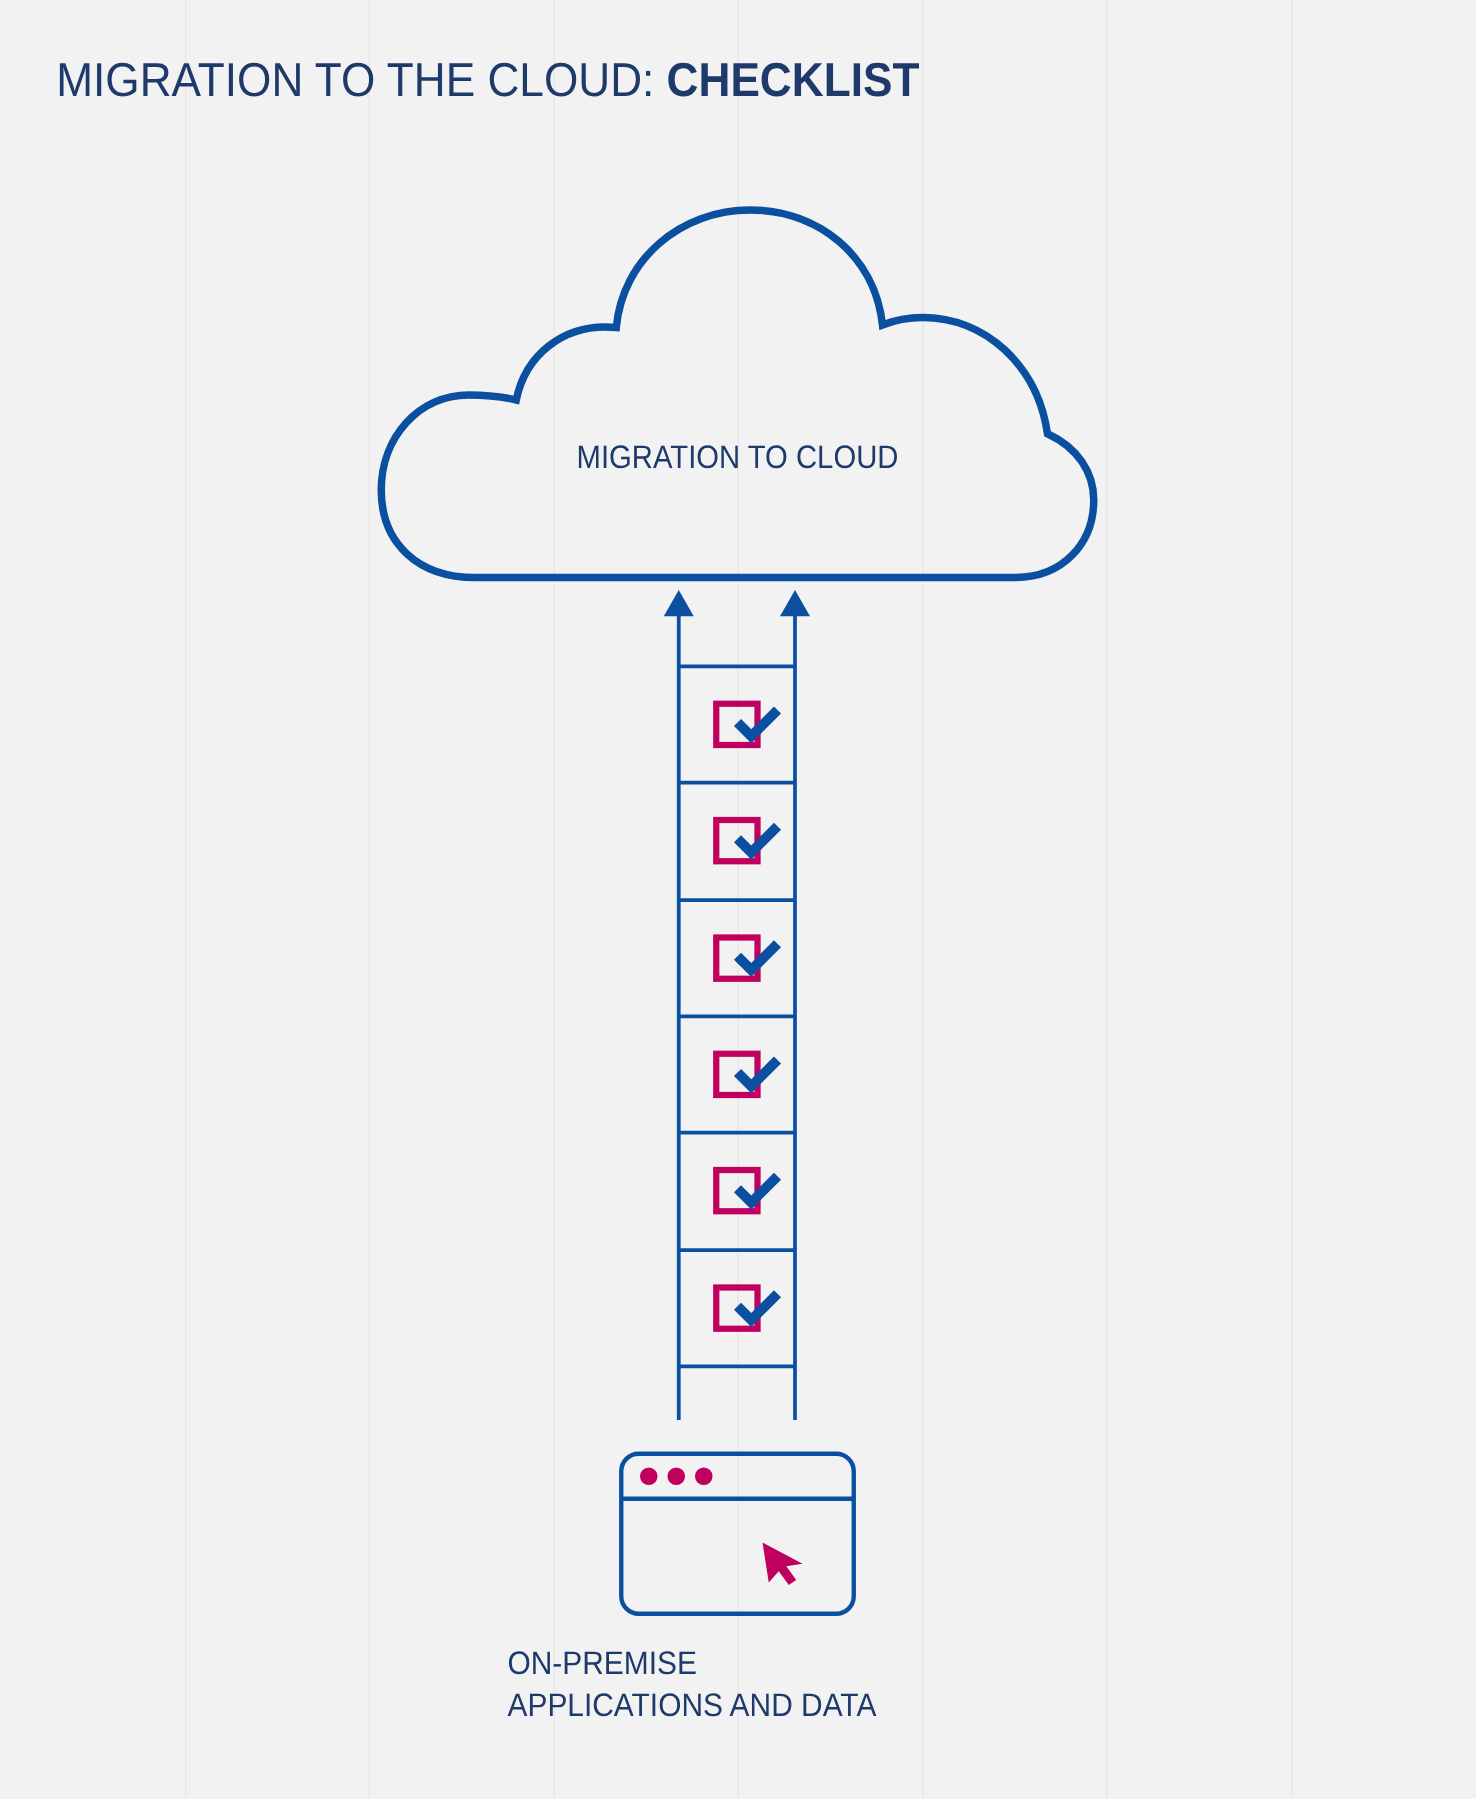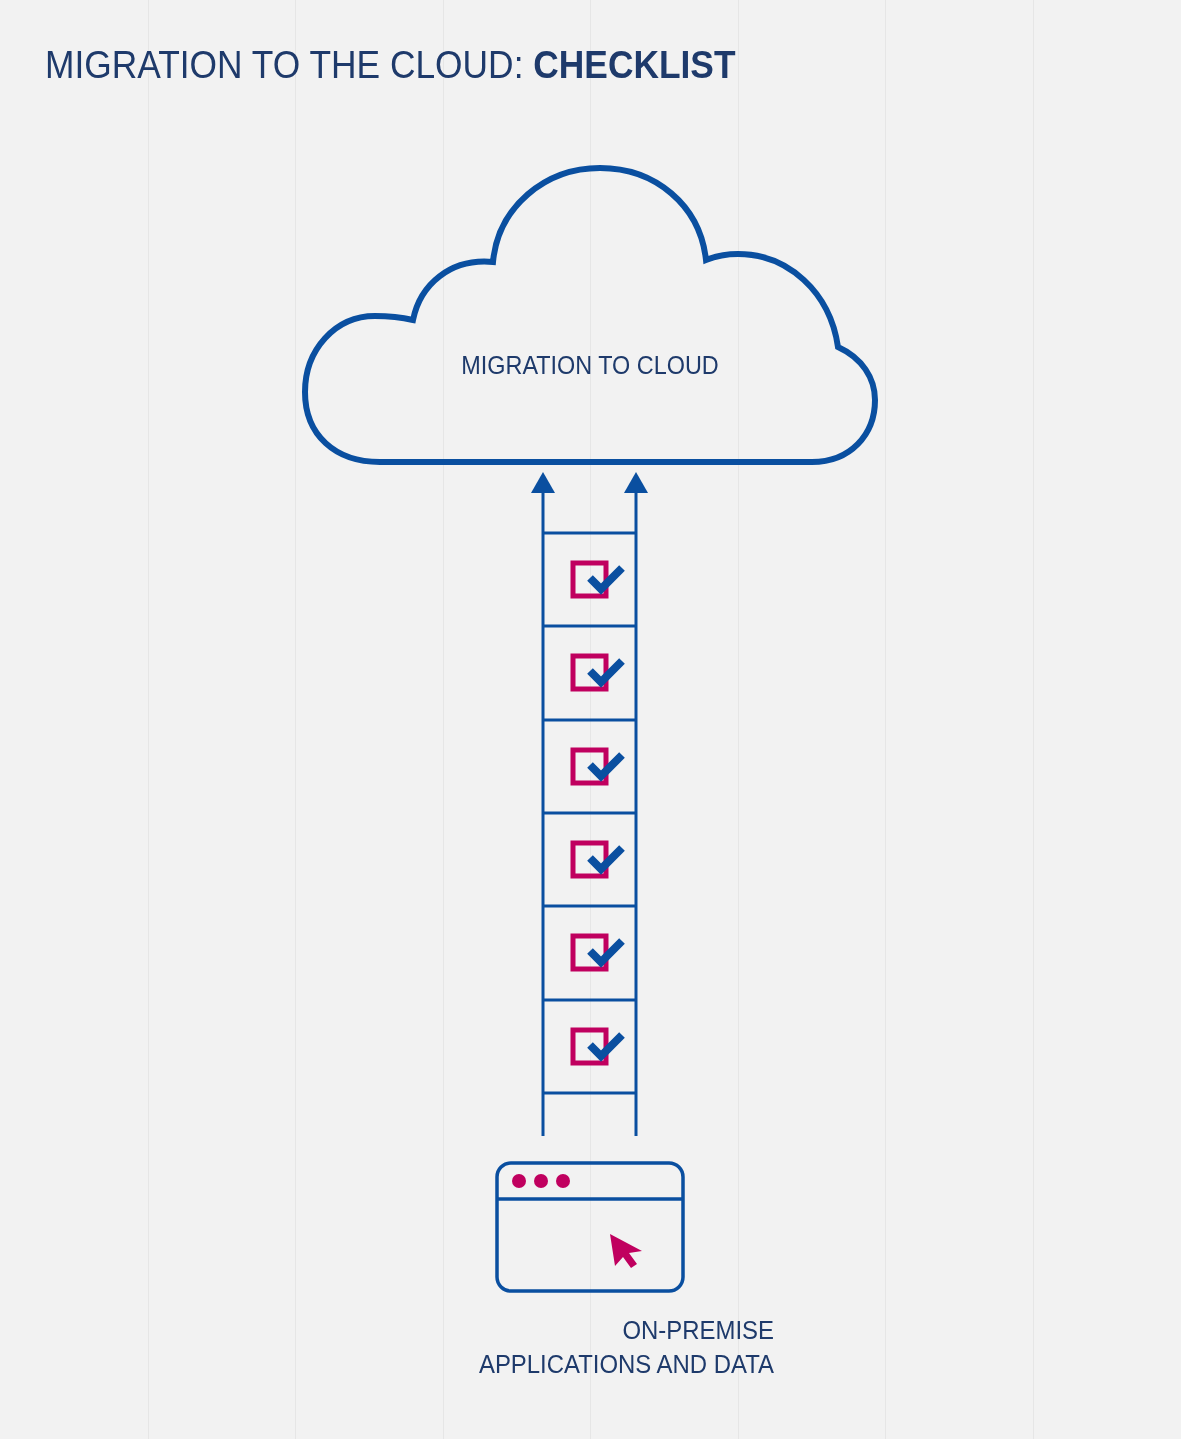--- a/index.html
+++ b/index.html
@@ -14,21 +14,21 @@
       font-size: 38px; font-weight: normal; color: #1e3a6b; letter-spacing: 0px;
       transform: scaleX(0.93); transform-origin: left top; white-space: nowrap;
     }
     .title b { font-weight: bold; }
     svg.diagram { position: absolute; left: 0; top: 0; }
     .cloud-label {
       position: absolute; left: 390px; width: 400px; top: 350px; text-align: center;
       font-size: 26px; color: #1e3a6b; transform: scaleX(0.9); white-space: nowrap;
     }
     .source-label {
-      position: absolute; left: 390px; width: 400px; top: 1313px; text-align: right;
+      position: absolute; left: 390px; width: 400px; top: 1313px; text-align: left;
       font-size: 26px; line-height: 34px; color: #1e3a6b; white-space: nowrap;
     }
     .source-label span { display: block; transform: scaleX(0.92); }
   </style>
 </head>
 <body>
 
 <div class="gridline" style="left:148px"></div>
 <div class="gridline" style="left:295px"></div>
 <div class="gridline" style="left:443px"></div>

